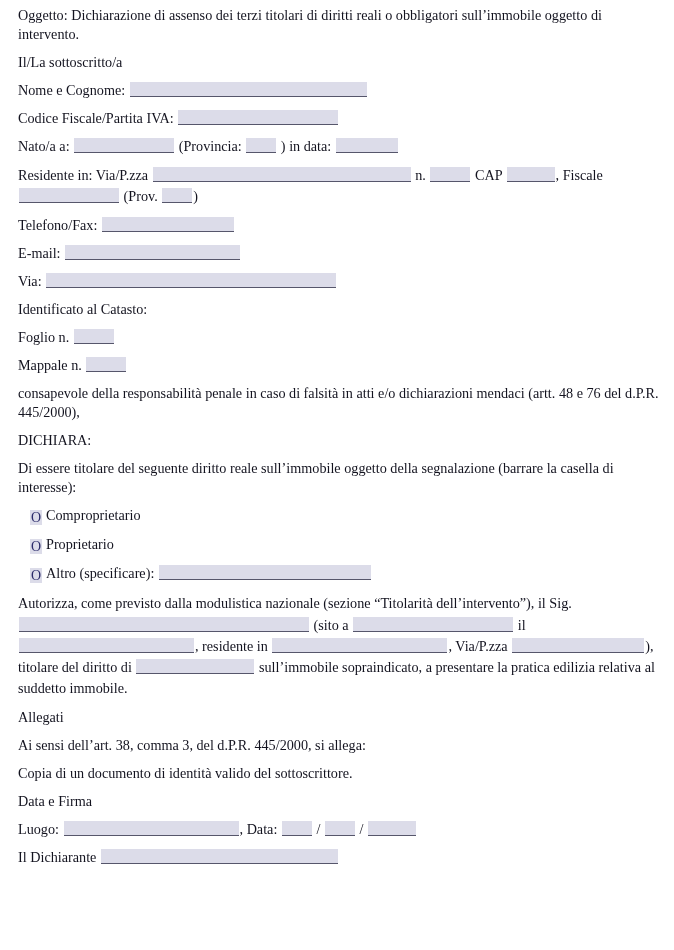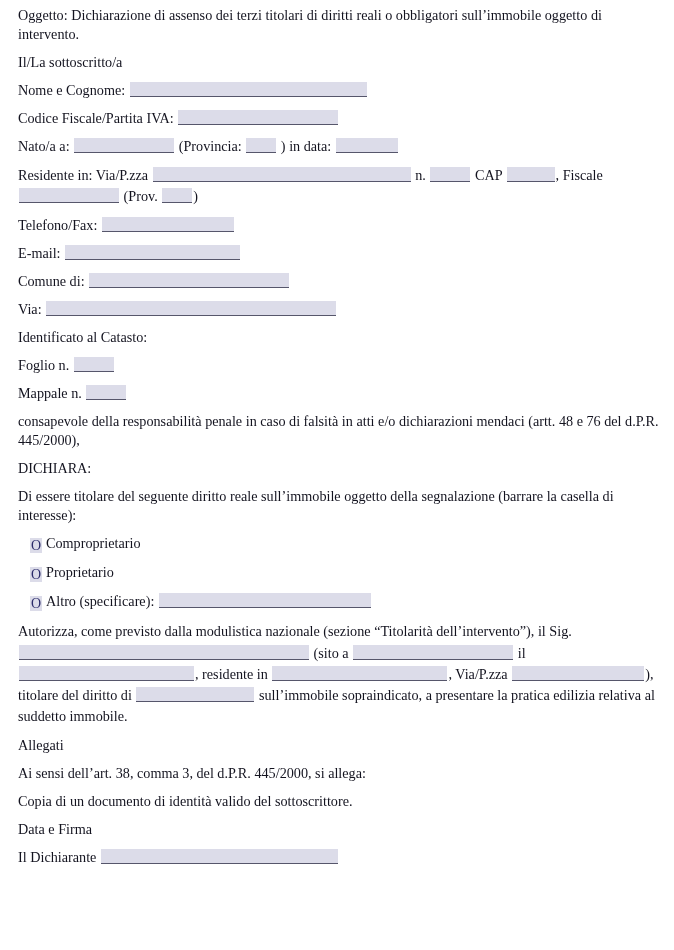--- a/index.html
+++ b/index.html
@@ -125,24 +125,20 @@
       <span>Telefono/Fax:</span>
       <span class="fld w-xl" title=""></span>
     </p>
 
     <p class="para">
       <span>E-mail:</span>
       <span class="fld w-3xl" title=""></span>
     </p>
 
 
-    <p class="para">
-      <span>Comune di:</span>
-      <span class="fld w-4xl" title=""></span>
-    </p>
 
     <p class="para">
       <span>Via:</span>
       <span class="fld w-8xl" title=""></span>
     </p>
 
     <p class="para">Identificato al Catasto:</p>
 
     <p class="para">
       <span>Foglio n.</span>
@@ -189,20 +185,29 @@
     </p>
 
     <p class="para">Allegati</p>
 
     <p class="para">Ai sensi dell’art. 38, comma 3, del d.P.R. 445/2000, si allega:</p>
 
     <p class="para">Copia di un documento di identità valido del sottoscrittore.</p>
 
     <p class="para">Data e Firma</p>
 
+    <p class="para">
+      <span>Luogo:</span>
+      <span class="fld w-3xl" title=""></span><span>, Data:</span>
+      <span class="fld w-xs" title=""></span>
+      <span>/</span>
+      <span class="fld w-xs" title=""></span>
+      <span>/</span>
+      <span class="fld w-sm" title=""></span>
+    </p>
 
     <p class="para">
       <span>Il Dichiarante</span>
       <span class="fld w-6xl" title=""></span>
     </p>
 
   </div>
 </div>
 
 </body></html>

